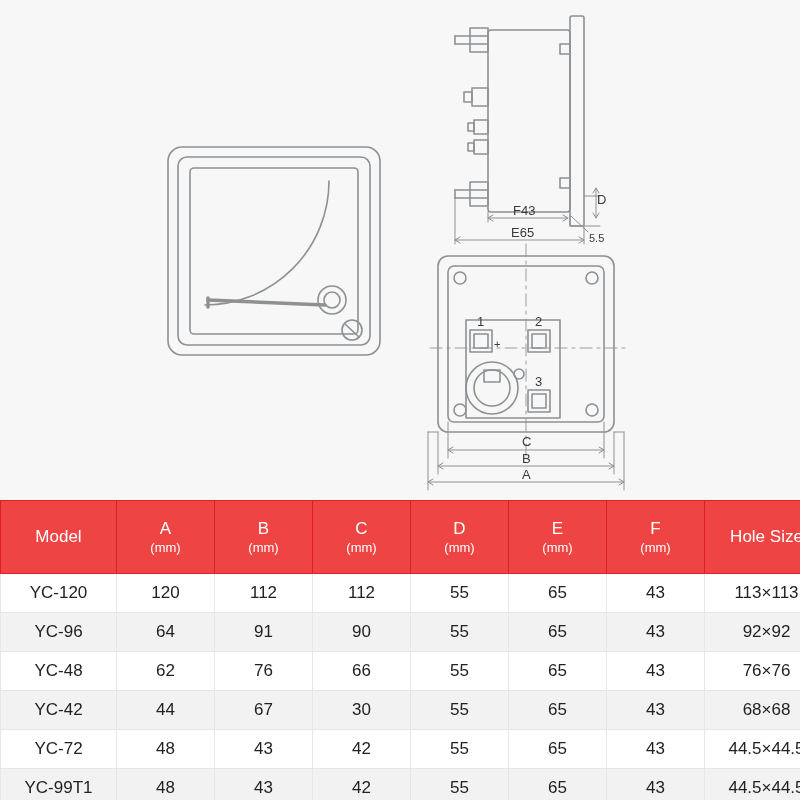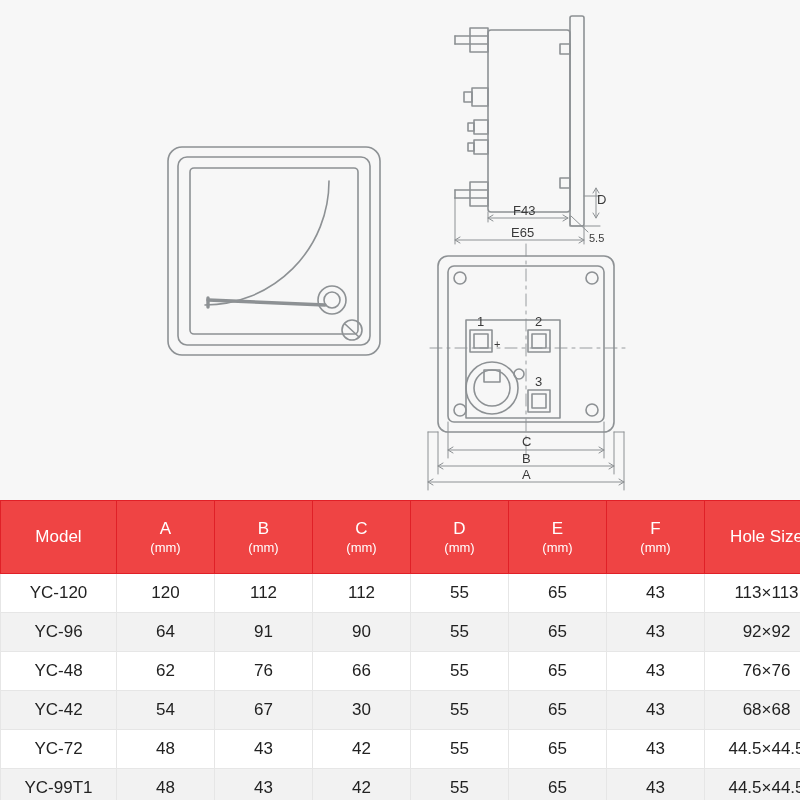--- a/index.html
+++ b/index.html
@@ -300,21 +300,21 @@
         <td>62</td>
         <td>76</td>
         <td>66</td>
         <td>55</td>
         <td>65</td>
         <td>43</td>
         <td>76×76</td>
       </tr>
       <tr>
         <td>YC-42</td>
-        <td>54</td>
+        <td>44</td>
         <td>67</td>
         <td>30</td>
         <td>55</td>
         <td>65</td>
         <td>43</td>
         <td>68×68</td>
       </tr>
       <tr>
         <td>YC-72</td>
         <td>48</td>

